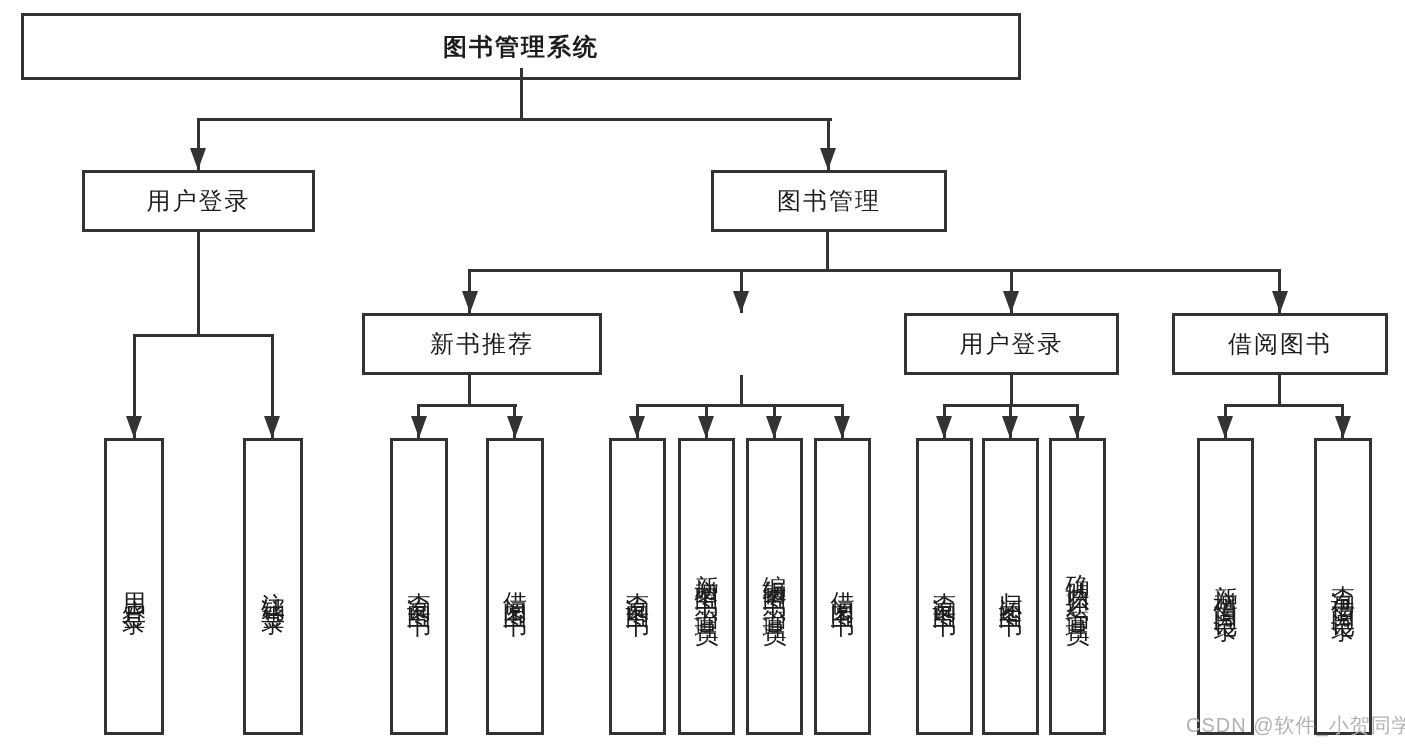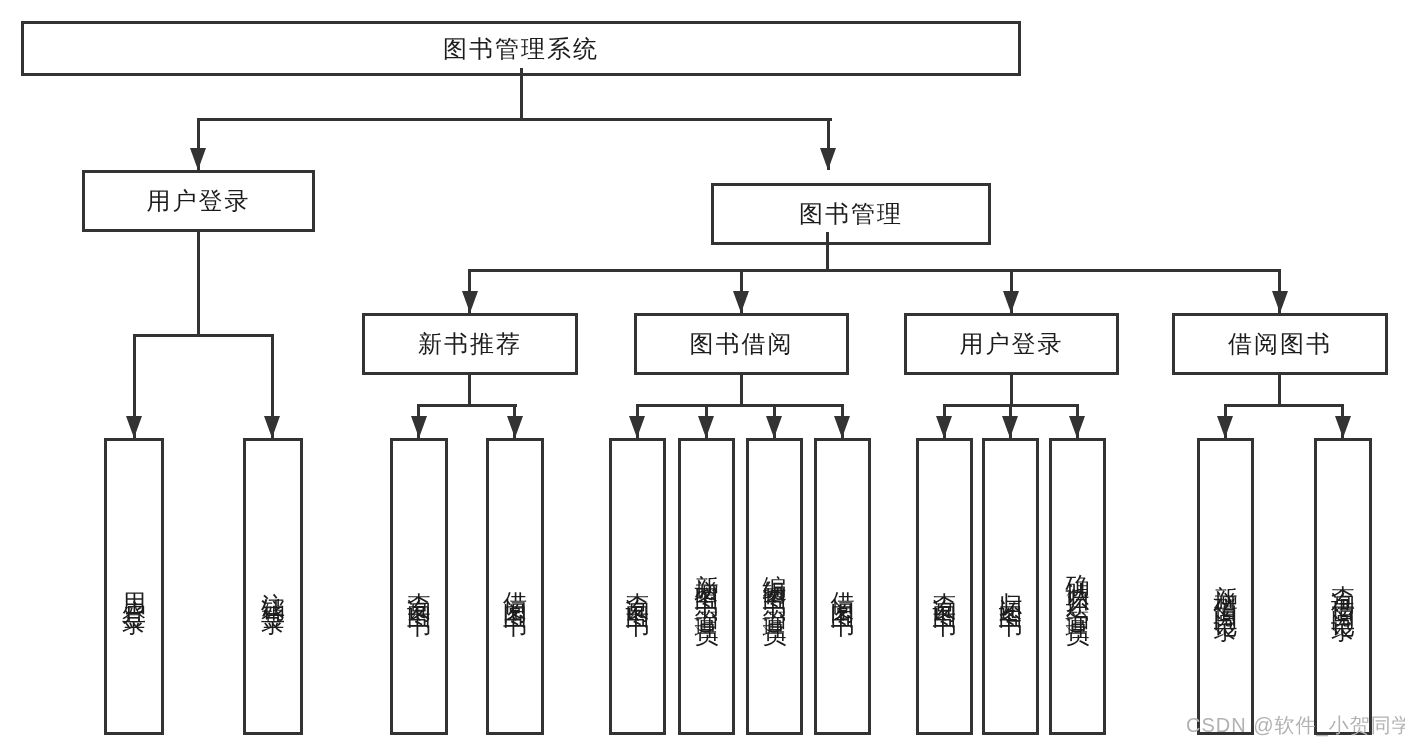--- a/index.html
+++ b/index.html
@@ -27,28 +27,27 @@
   .watermark{
     position:absolute;left:1186px;top:712px;font-size:20px;letter-spacing:1px;
     color:var(--watermark,#b3b3b3);white-space:nowrap;z-index:10;
   }
 </style>
 </head>
 <body>
 
 <div id="stage">
 
-  <div class="box h" style="left:21px;top:21px;width:1000px;height:55px;">图书管理系统</div>
+  <div class="box h" style="left:21px;top:13px;width:1000px;height:67px;font-weight:bold;">图书管理系统</div>
 
   <div class="box h" style="left:82px;top:170px;width:233px;height:62px;">用户登录</div>
 
-  <div class="box h" style="left:711px;top:183px;width:280px;height:62px;">图书管理</div>
+  <div class="box h" style="left:711px;top:170px;width:236px;height:62px;">图书管理</div>
 
-  <div class="box h" style="left:362px;top:313px;width:216px;height:62px;">新书推荐</div>
-  <div class="box h" style="left:634px;top:313px;width:215px;height:62px;">图书借阅</div>
+  <div class="box h" style="left:362px;top:313px;width:240px;height:62px;">新书推荐</div>
   <div class="box h" style="left:904px;top:313px;width:215px;height:62px;">用户登录</div>
   <div class="box h" style="left:1172px;top:313px;width:216px;height:62px;">借阅图书</div>
 
   <div class="box v" style="left:104px;top:438px;width:60px;height:297px;">用户登录</div>
   <div class="box v" style="left:243px;top:438px;width:60px;height:297px;">注销登录</div>
 
   <div class="box v" style="left:390px;top:438px;width:58px;height:297px;">查询图书</div>
   <div class="box v" style="left:486px;top:438px;width:58px;height:297px;">借阅图书</div>
 
   <div class="box v" style="left:609px;top:438px;width:57px;height:297px;">查询图书</div>

